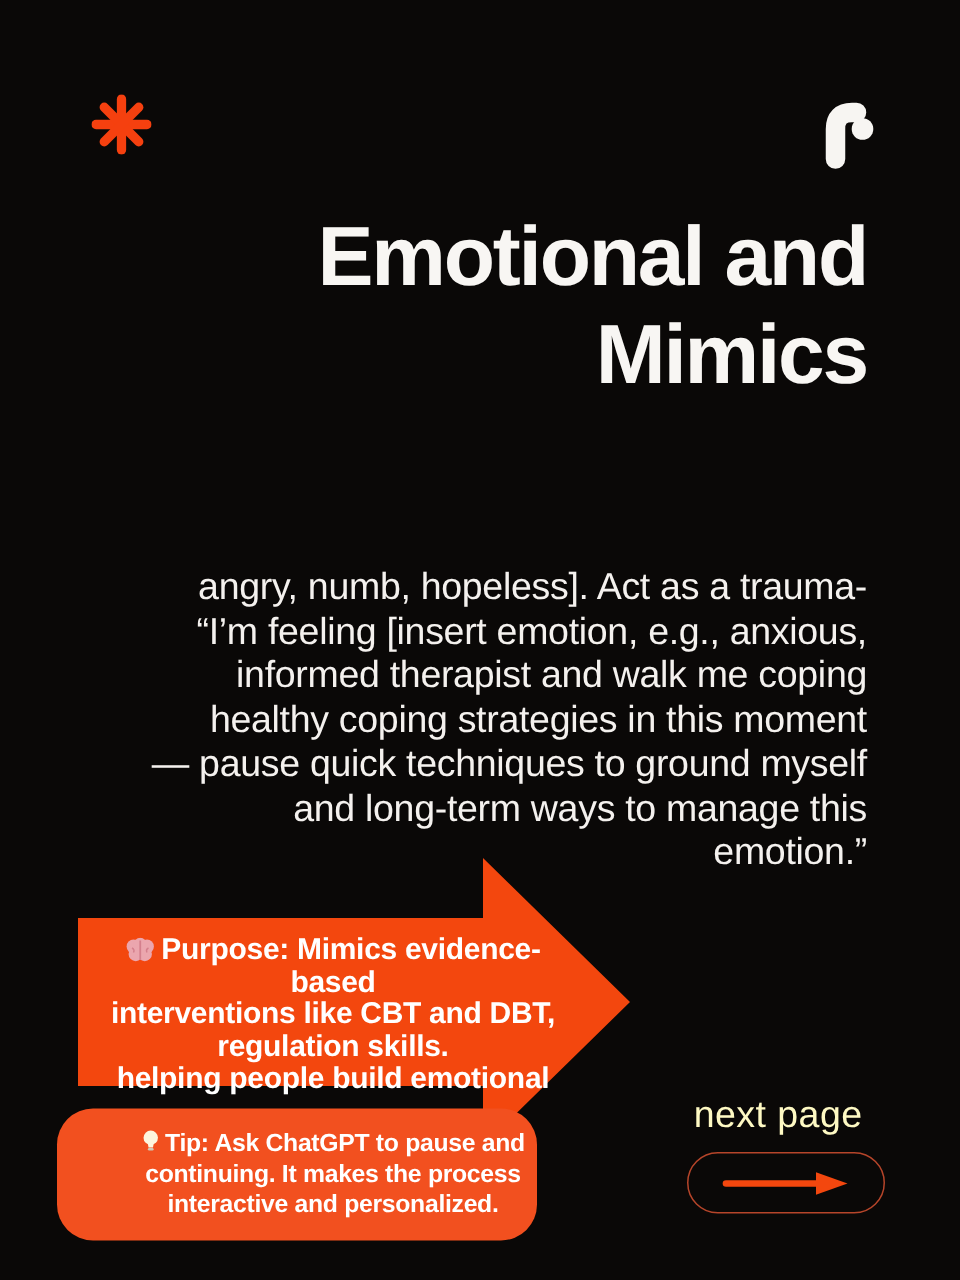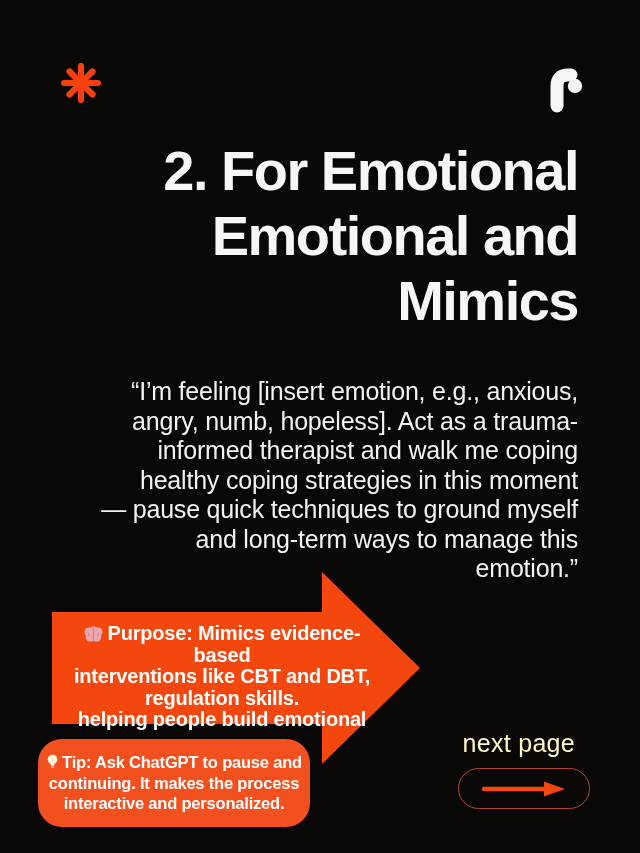--- a/index.html
+++ b/index.html
@@ -59,20 +59,21 @@
     left:38px; top:739px; width:272px; height:88px;
     background:#f2501f;
     border-radius:24px;
     display:flex; flex-direction:column; justify-content:center;
     text-align:center;
     color:#ffffff;
     font-size:16.5px;
     line-height:20.5px;
     font-weight:700;
     letter-spacing:-0.2px;
+    padding-left:48px;
   }
   .tip-box .icon { vertical-align:-2px; margin-right:3px; }
 
   
   .next-page-label {
     right:65px; top:729px;
     color:#fef9c3;
     font-size:25px;
     letter-spacing:0.3px;
     font-weight:400;
@@ -100,28 +101,27 @@
       <line x1="31.5" y1="8.5" x2="8.5" y2="31.5"></line>
     </g>
   </svg>
 
   <svg class="abs logo" viewBox="0 0 38 47">
     <path d="M9 39 L9 19 Q9 8 20 8 L23 8" fill="none" stroke="#f7f5f2" stroke-width="13" stroke-linecap="round"></path>
     <circle cx="27" cy="19" r="7.2" fill="#f7f5f2"></circle>
   </svg>
 
   <h1 class="abs heading" style="margin:0;">
-    <div>2. For Emotional</div>
     <div>Emotional and</div>
     <div>Mimics</div>
   </h1>
 
   <div class="abs quote">
+    <div>angry, numb, hopeless]. Act as a trauma-</div>
     <div>“I’m feeling [insert emotion, e.g., anxious,</div>
-    <div>angry, numb, hopeless]. Act as a trauma-</div>
     <div>informed therapist and walk me coping</div>
     <div>healthy coping strategies in this moment</div>
     <div>— pause quick techniques to ground myself</div>
     <div>and long-term ways to manage this</div>
     <div>emotion.”</div>
   </div>
 
   <div class="abs purpose-arrow">
     <svg class="shape" width="372" height="194" viewBox="0 0 372 194">
       <polygon points="0,40 270,40 270,0 368,96 270,192 270,152 0,152" fill="#f3470e"></polygon>

